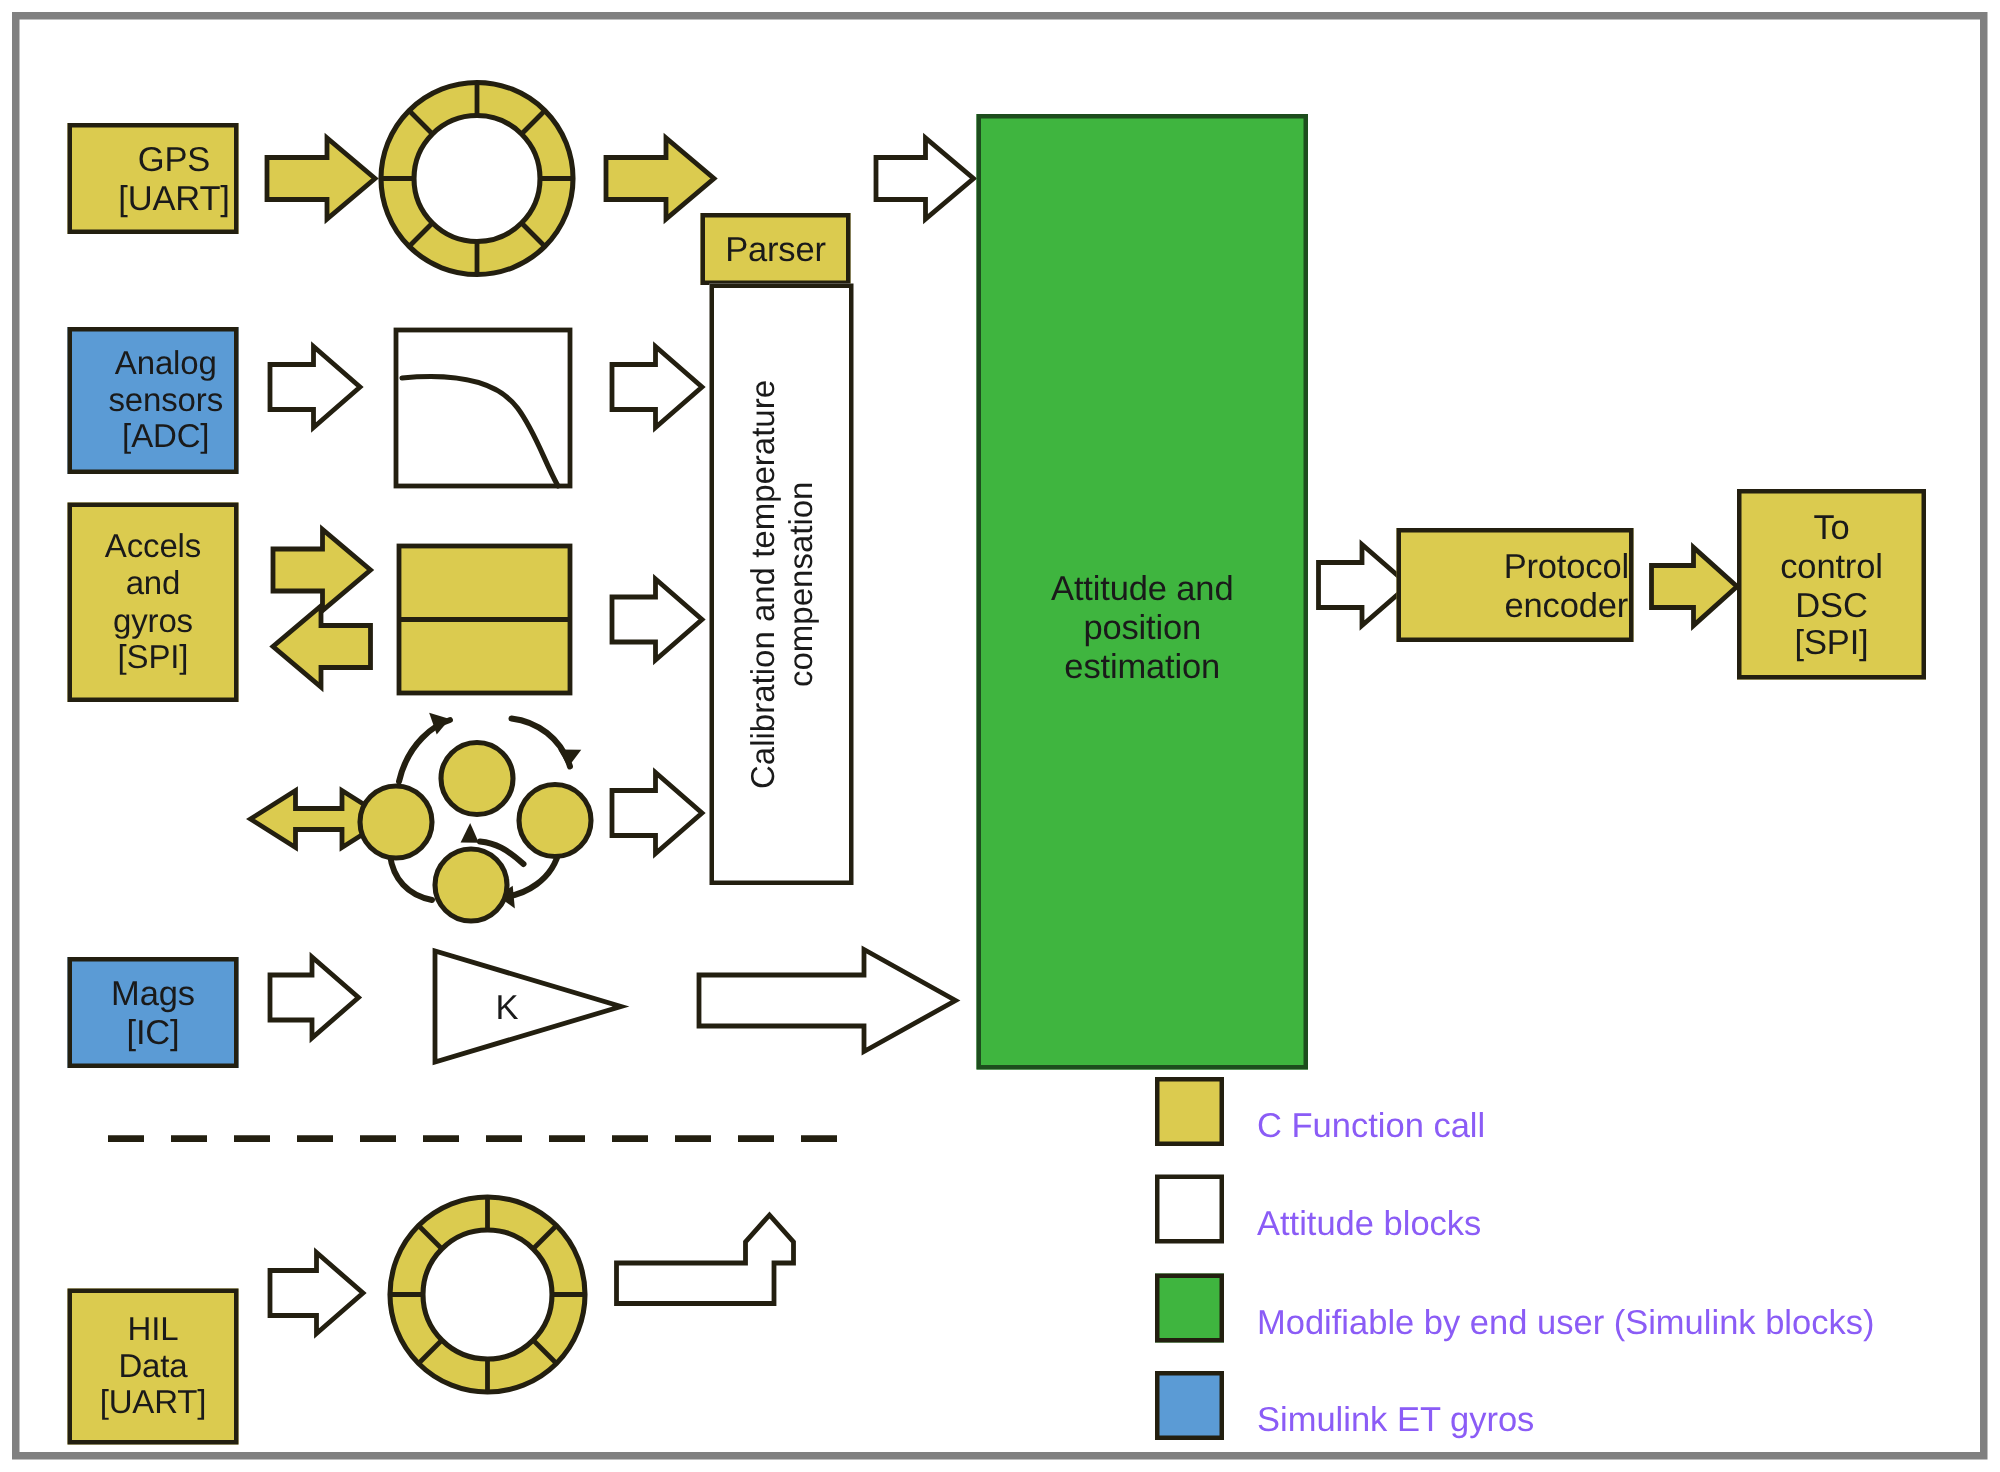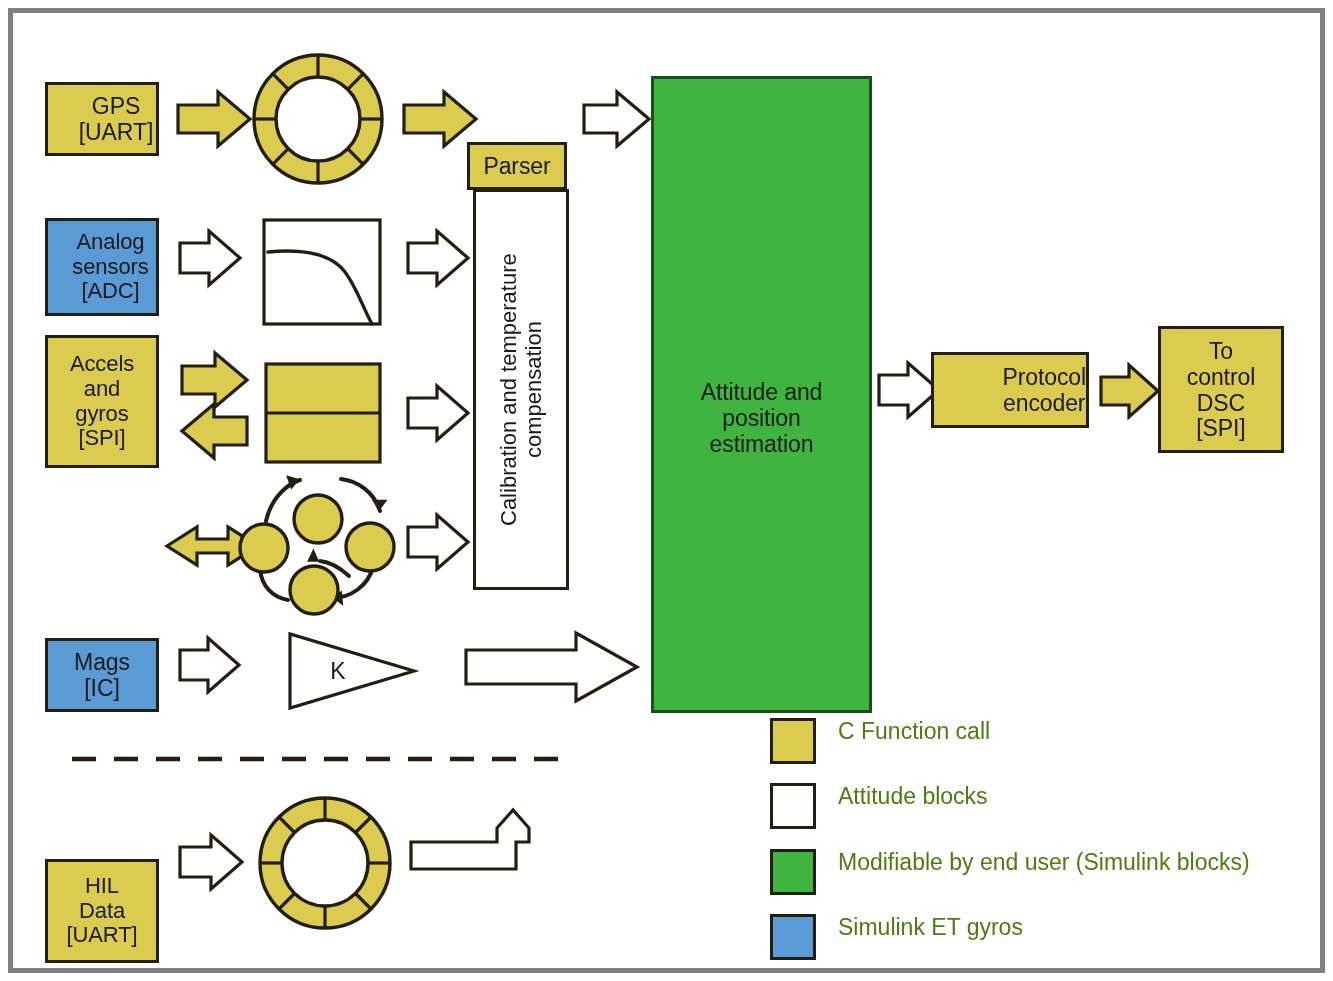--- a/index.html
+++ b/index.html
@@ -44,23 +44,23 @@
     line-height:1.15;
     white-space:pre-line;
   }
   .legend-sw{
     position:absolute;
     box-sizing:border-box;
     border:3px solid #231f10;
   }
   .legend-lbl{
     position:absolute;
-    color:#4d7c0f;
+    color:#8b5cf6;
     white-space:nowrap;
-    display:flex;align-items:flex-start;
+    display:flex;align-items:flex-end;
   }
   svg{display:block;}
 </style>
 </head>
 <body>
 
 <div id="page">
   <div id="frame"></div>
 
   <svg class="canvas" viewBox="0 0 1333 981" width="1333" height="981" xmlns="http://www.w3.org/2000/svg">

